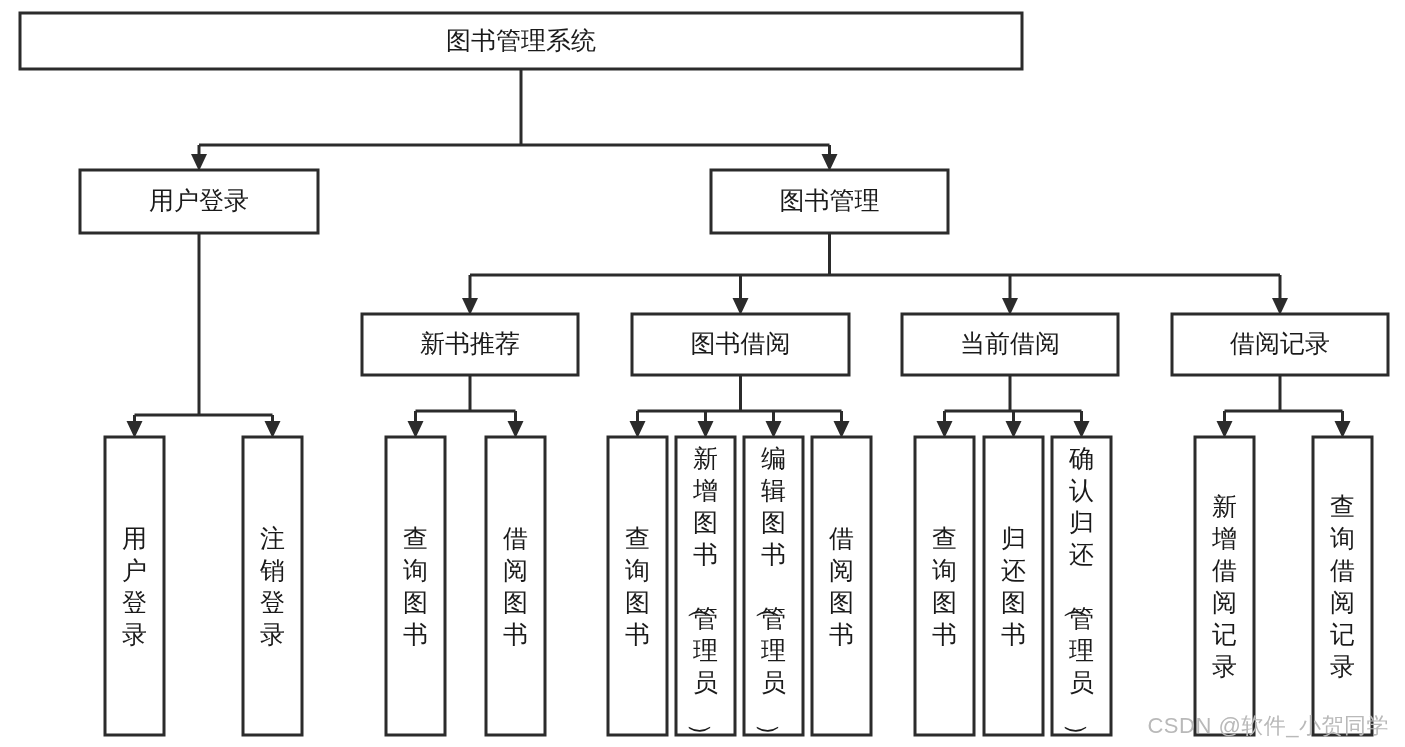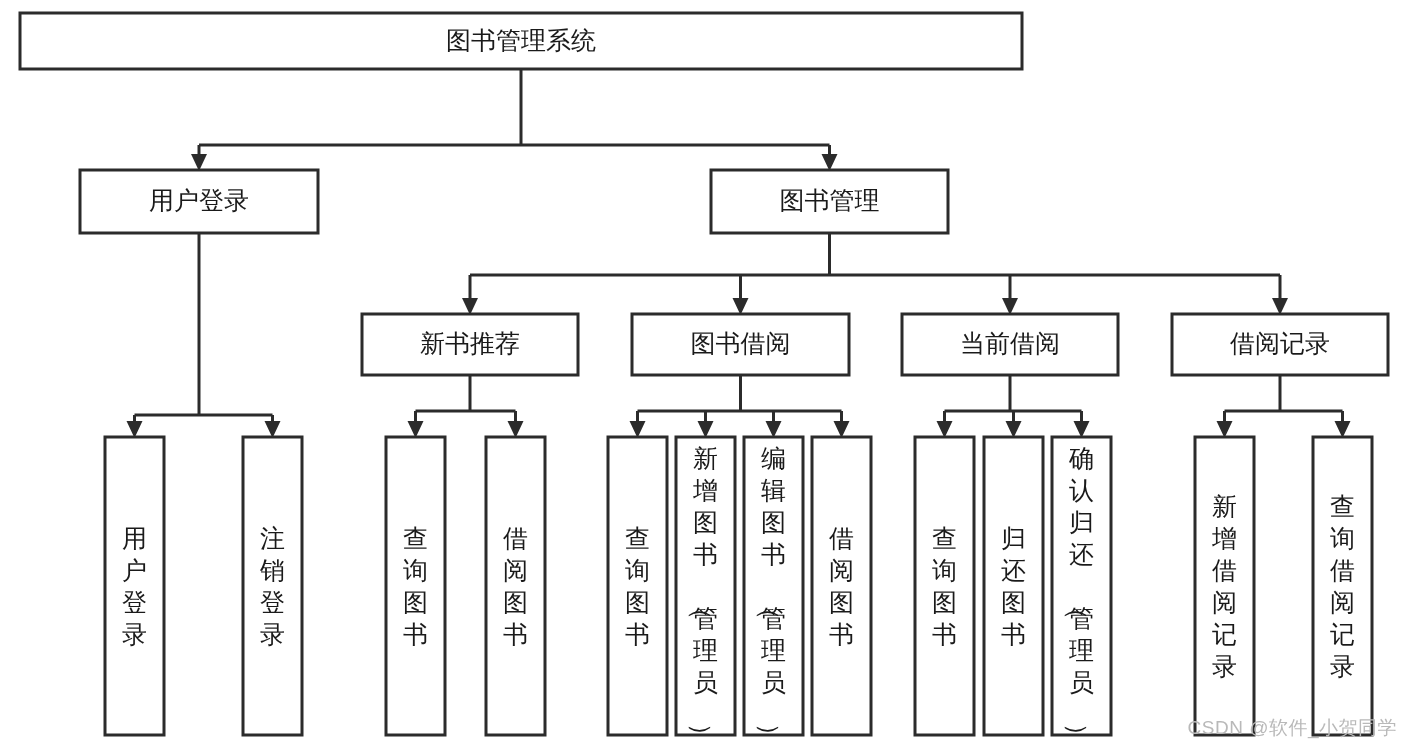--- a/index.html
+++ b/index.html
@@ -52,24 +52,24 @@
     dominant-baseline: middle;
   }
   .node-label-v {
     font-family: "Liberation Sans", "DejaVu Sans", sans-serif;
     font-size: 25px;
     fill: #1a1a1a;
     text-anchor: middle;
   }
   .watermark-text {
     position: absolute;
-    right: 8px;
+    right: 16px;
     bottom: 6px;
     font-family: "Liberation Sans", "DejaVu Sans", sans-serif;
-    font-size: 19px;
+    font-size: 22px;
     color: #b9b9b9;
     white-space: nowrap;
     letter-spacing: 0.5px;
     user-select: none;
   }
 </style>
 </head>
 <body>
 
 <div id="diagram-root">

